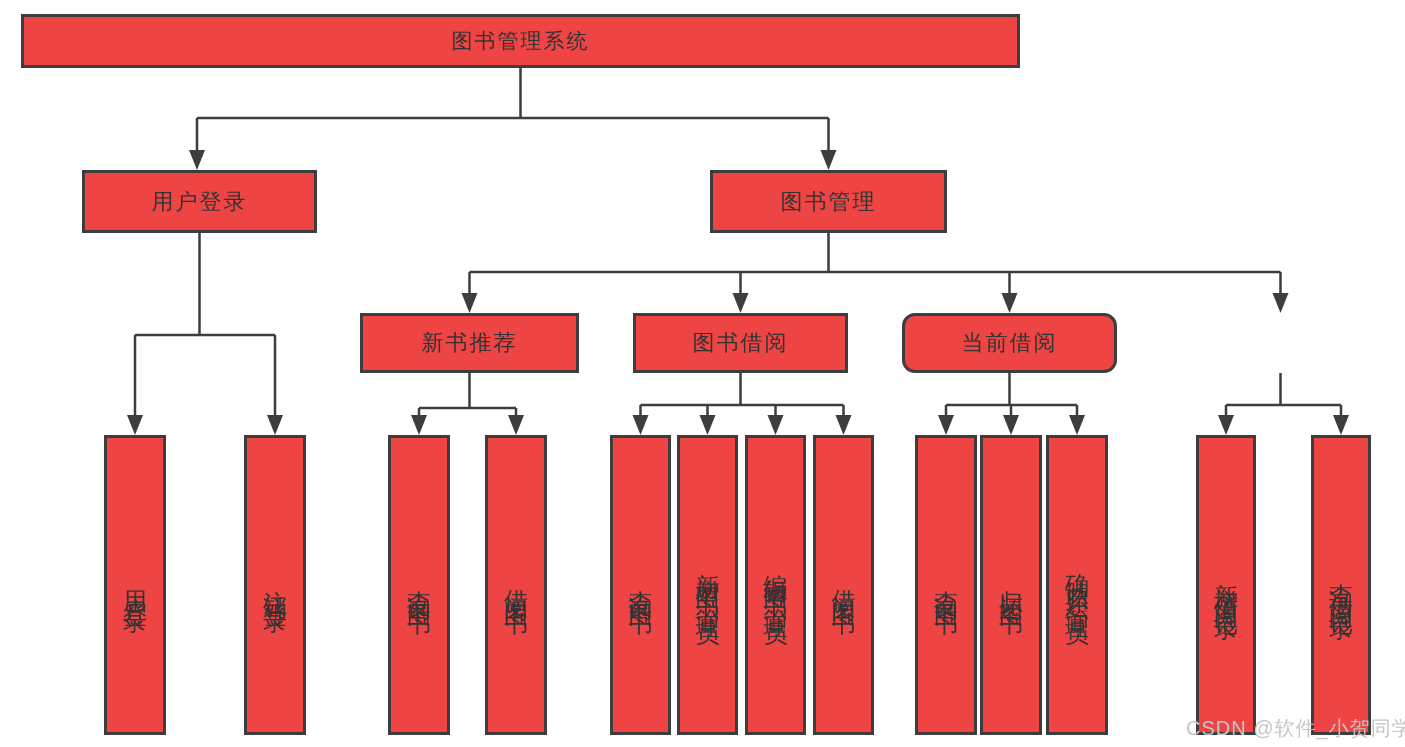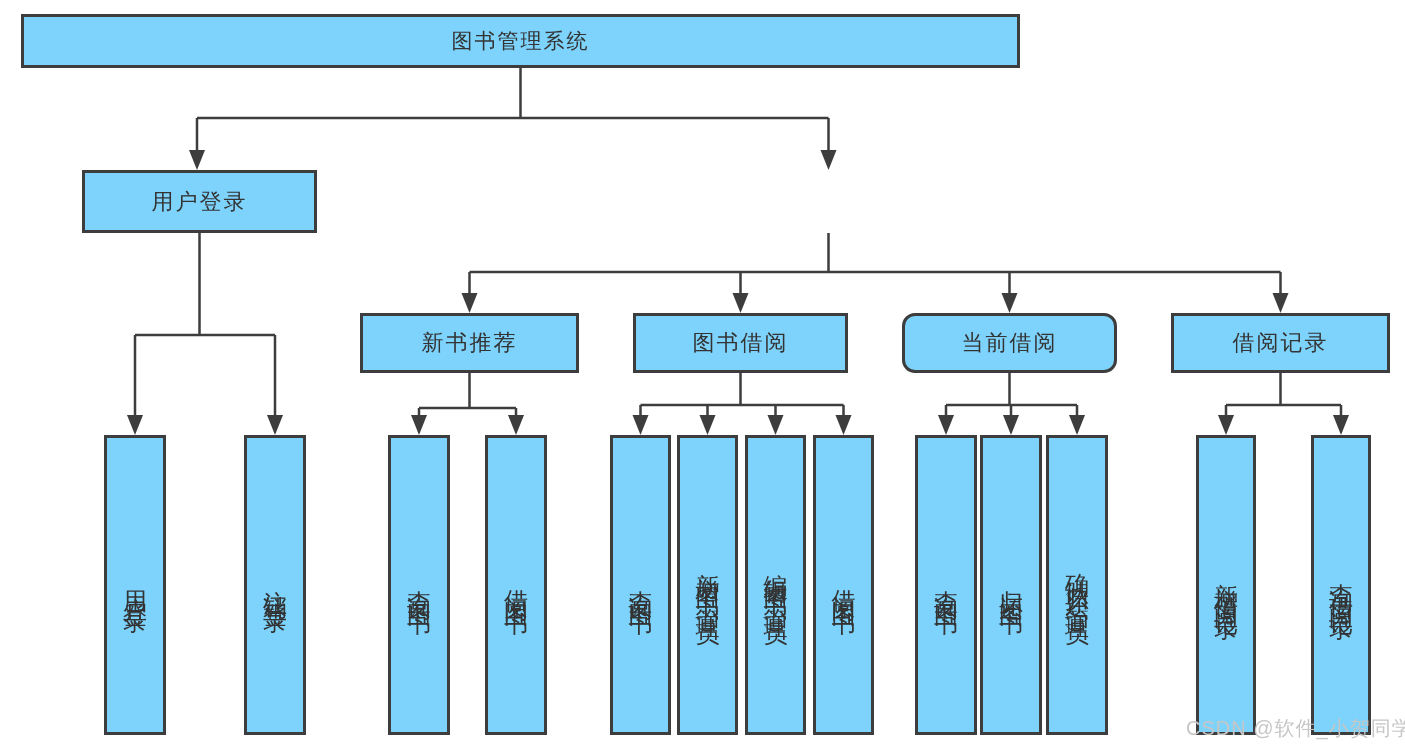--- a/index.html
+++ b/index.html
@@ -27,21 +27,21 @@
     fill: none;
   }
   #connectors polygon {
     fill: #3d3d3d;
     stroke: none;
   }
   .node {
     position: absolute;
     box-sizing: border-box;
     border: 3px solid #3d3d3d;
-    background: #7dd3fc;
+    background: #ef4444;
     display: flex;
     align-items: center;
     justify-content: center;
     z-index: 1;
     color: #333333;
   }
   .node-h .label {
     font-size: 22px;
     letter-spacing: 2px;
     white-space: nowrap;
@@ -112,32 +112,32 @@
     <polygon points="1333,415 1349,415 1341,435"></polygon>
   </svg>
 
   <div class="node node-h node-root" style="left:21px; top:14px; width:999px; height:54px;">
     <span class="label">图书管理系统</span>
   </div>
 
   <div class="node node-h" style="left:82px; top:170px; width:235px; height:63px;">
     <span class="label">用户登录</span>
   </div>
+  <div class="node node-h" style="left:710px; top:170px; width:237px; height:63px;">
+    <span class="label">图书管理</span>
+  </div>
 
   <div class="node node-h" style="left:633px; top:313px; width:215px; height:60px;">
     <span class="label">图书借阅</span>
   </div>
   <div class="node node-h" style="left:360px; top:313px; width:219px; height:60px;">
     <span class="label">新书推荐</span>
   </div>
   <div class="node node-h" style="left:902px; top:313px; width:215px; height:60px;border-radius:13px;">
     <span class="label">当前借阅</span>
-  </div>
-  <div class="node node-h" style="left:1171px; top:313px; width:219px; height:60px;">
-    <span class="label">借阅记录</span>
   </div>
 
   <div class="node node-v" style="left:104px;">
     <span class="label">用户登录</span>
   </div>
   <div class="node node-v" style="left:244px;">
     <span class="label">注销登录</span>
   </div>
 
   <div class="node node-v" style="left:388px;">

